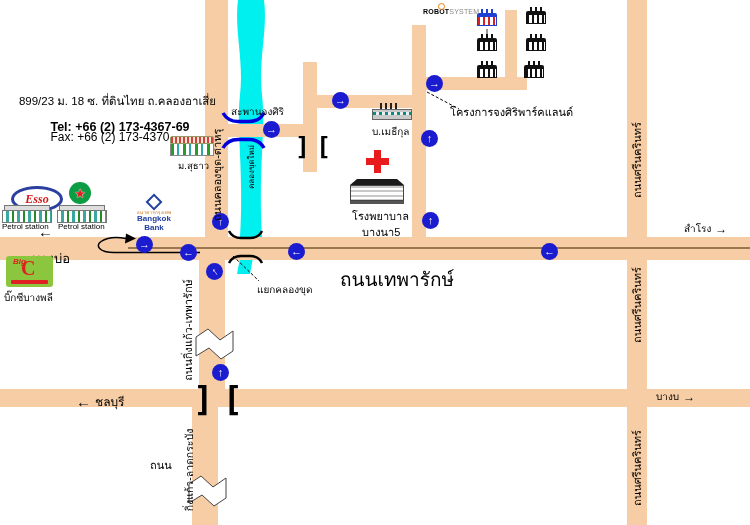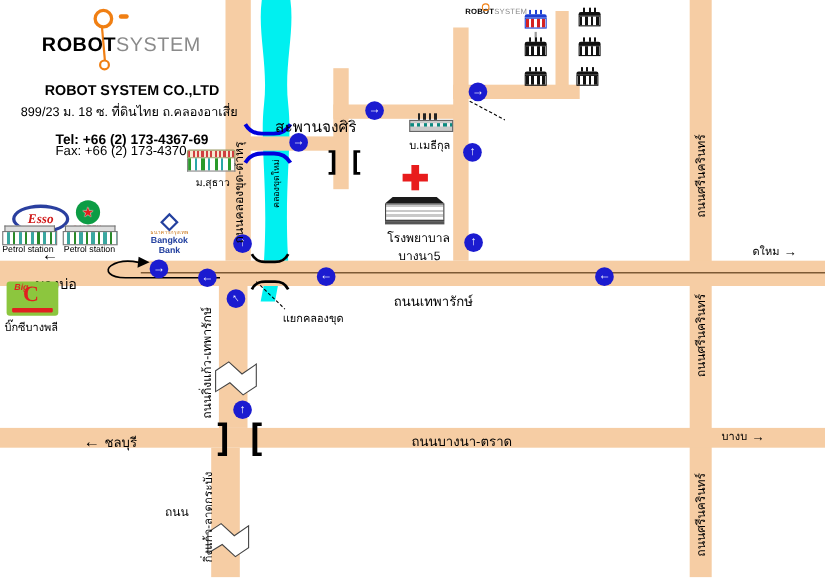--- a/index.html
+++ b/index.html
@@ -170,57 +170,49 @@
   <div class="ow" style="left:426px; top:75px;">
       <span>→</span>
     </div>
   <div class="ow" style="left:421px; top:130px;">
       <span>↑</span>
     </div>
   <div class="ow" style="left:422px; top:212px;">
       <span>↑</span>
     </div>
 
-  <div class="logo">
-    <div class="ring"></div>
-    <div class="dash"></div>
-    <div class="stem"></div>
-    <div class="dot"></div>
-    <div class="txt"><span>ROBOT</span><span class="lt">SYSTEM</span></div>
-  </div>
-  <div class="lbl ctr" style="left:20px; top:74px; width:200px; font-size:13px; font-weight:bold;">ROBOT SYSTEM CO.,LTD</div>
   <div class="lbl ctr" style="left:15px; top:92px; width:205px; font-size:11.5px;">899/23 ม. 18 ซ. ที่ดินไทย ถ.คลองอาเสี่ย</div>
   <div class="lbl ctr" style="left:20px; top:120px; width:200px; font-size:12.5px; font-weight:bold;">Tel: +66 (2) 173-4367-69</div>
   <div class="lbl ctr" style="left:20px; top:130px; width:180px; font-size:12px;">Fax: +66 (2) 173-4370</div>
 
-  <div class="lbl" style="left:250px; top:104px; font-size:14px;">สะพานจงศิริ</div>
+  <div class="lbl" style="left:231px; top:104px; font-size:10px;">สะพานจงศิริ</div>
   <div class="vlabel" style="left:251px; top:167px; font-size:8px;">คลองขุดใหม่</div>
   <div class="vlabel" style="left:217px; top:175px; font-size:11px;">ถนนคลองขุด-ตำหรุ</div>
-  <div class="lbl" style="left:358px; top:264px; font-size:12px;">ถนนเทพารักษ์</div>
+  <div class="lbl" style="left:340px; top:264px; font-size:19px;">ถนนเทพารักษ์</div>
   <div class="vlabel" style="left:188px; top:330px; font-size:11px;">ถนนกิ่งแก้ว-เทพารักษ์</div>
-  <div class="lbl" style="left:374px; top:391px; font-size:12px;">ถนนบางนา-ตราด</div>
   <div class="vlabel" style="left:637px; top:160px; font-size:11px;">ถนนศรีนครินทร์</div>
   <div class="vlabel" style="left:637px; top:305px; font-size:11px;">ถนนศรีนครินทร์</div>
   <div class="vlabel" style="left:637px; top:468px; font-size:11px;">ถนนศรีนครินทร์</div>
   <div class="lbl" style="left:150px; top:456px; font-size:11px;">ถนน</div>
   <div class="vlabel" style="left:189px; top:470px; font-size:10.5px;">กิ่งแก้ว-ลาดกระบัง</div>
 
+  <div class="lbl" style="left:450px; top:103px; font-size:11px;">โครงการจงศิริพาร์คแลนด์</div>
   <div class="lbl" style="left:257px; top:282px; font-size:10px;">แยกคลองขุด</div>
   <div class="lbl" style="left:372px; top:124px; font-size:10px;">บ.เมธีกุล</div>
   <div class="lbl" style="left:352px; top:207px; font-size:11px;">โรงพยาบาล</div>
   <div class="lbl" style="left:362px; top:223px; font-size:11px;text-align:center;">บางนา5</div>
-  <div class="lbl" style="left:178px; top:158px; font-size:9.5px;font-family:Liberation Serif, serif;">ม.สุธาว</div>
+  <div class="lbl" style="left:178px; top:158px; font-size:9.5px;">ม.สุธาว</div>
   <div class="lbl" style="left:4px; top:290px; font-size:10px;">บิ๊กซีบางพลี</div>
   <div class="lbl" style="left:2px; top:222px; font-size:8px;">Petrol station</div>
   <div class="lbl" style="left:58px; top:222px; font-size:8px;">Petrol station</div>
   <span class="lbl" style="left:38px; top:223px; font-size:15px; font-weight:bold;">←</span>
 
   <div class="lbl" style="left:32px; top:248px; font-size:13px;">บางบ่อ</div>
   <div class="dirrow" style="left:684px; top:221px; font-size:10px;">
-    <span>ดใหม</span>
+    <span>สำโรง</span>
     <span style="font-size:12px; font-weight:bold;">→</span>
   </div>
   <div class="dirrow" style="left:76px; top:392px; font-size:12px;">
     <span style="font-size:15px; font-weight:bold;">←</span>
     <span>ชลบุรี</span>
   </div>
   <div class="dirrow" style="left:656px; top:389px; font-size:10px;">
     <span>บางบ</span>
     <span style="font-size:12px; font-weight:bold;">→</span>
   </div>

